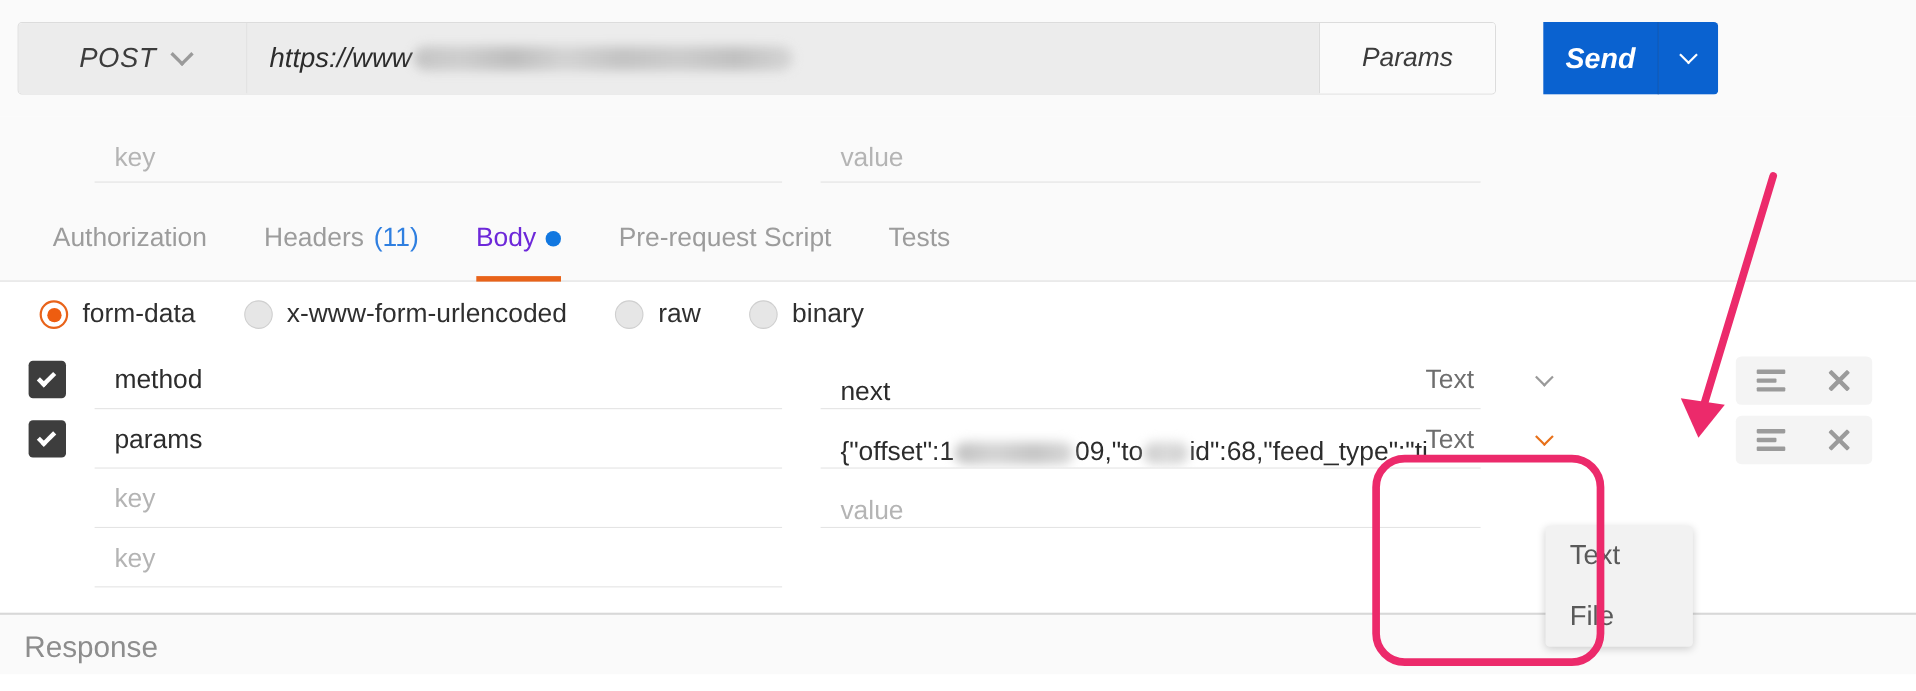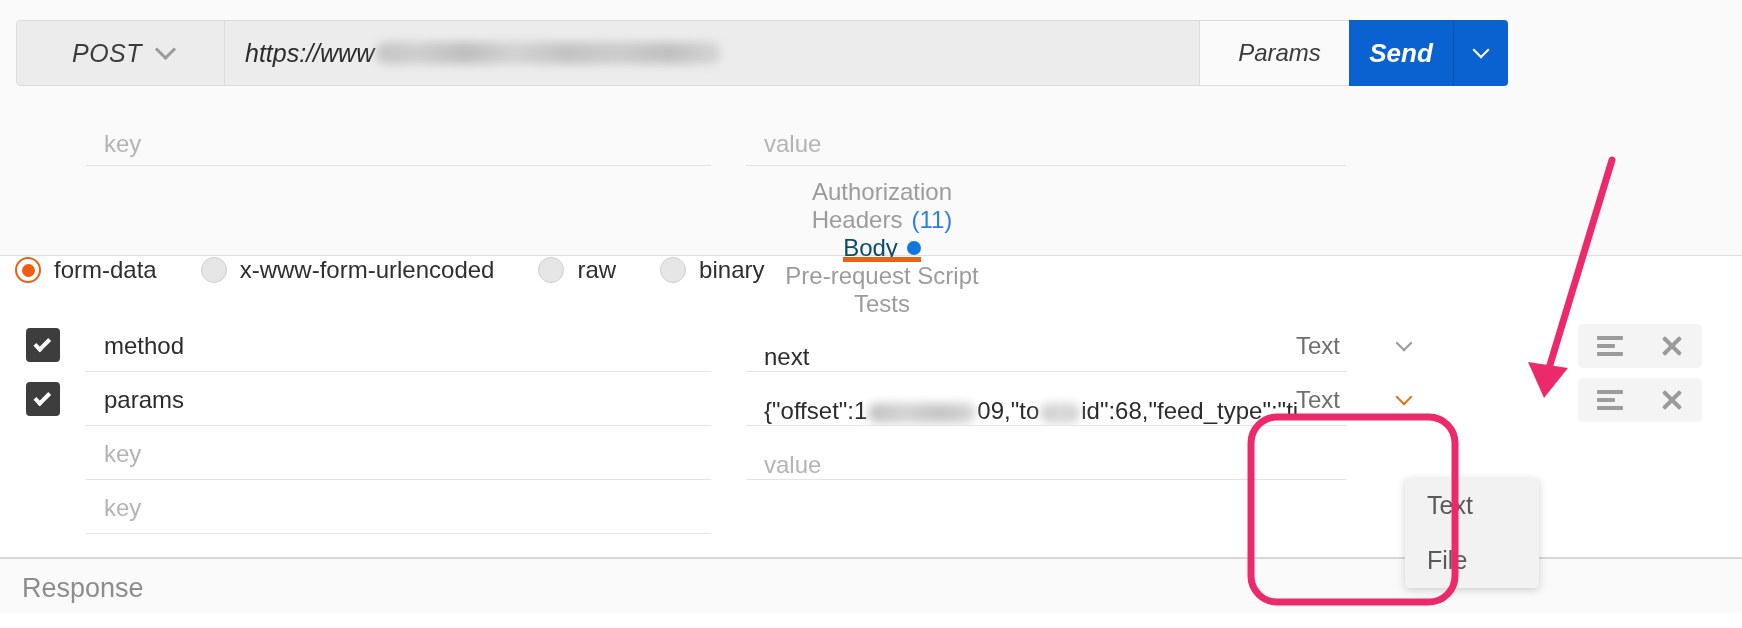--- a/index.html
+++ b/index.html
@@ -49,21 +49,21 @@
     background: linear-gradient(90deg,#bdbdbd 0%,#c9c9c9 12%,#b6b6b6 26%,#cfcfcf 40%,
                                 #bcbcbc 55%,#c7c7c7 70%,#b9b9b9 85%,#d2d2d2 100%);
     filter: blur(5px); opacity: .85; vertical-align: middle;
   }
   .params-btn {
     width: 160px; background: #fafafa; border-left: 1px solid #dcdcdc;
     display: flex; align-items: center; justify-content: center;
     font-size: 24px; color: #3b3b3b; cursor: pointer;
   }
   .send-group {
-    position: absolute; left: 1324px; top: 20px; width: 184px; height: 66px;
+    position: absolute; left: 1378px; top: 20px; width: 184px; height: 66px;
     display: flex; border-radius: 4px; overflow: hidden; padding-left: 25px;
   }
   .send-btn {
     flex: 1; background: #0a62d0; color: #fff; font-size: 26px; font-weight: bold;
     display:flex; align-items:center; justify-content:center; cursor: pointer;
     border-right: 1px solid #0d55ae;
   }
   .send-caret {
     width: 54px; background: #0a62d0; display:flex; align-items:center;
     justify-content:center; cursor:pointer;
@@ -76,39 +76,39 @@
     height: 44px; display: flex; align-items: center;
   }
   .kv-top .c-key { left: 86px; width: 625px; }
   .kv-top .c-val { left: 746px; width: 600px; }
   .ph { font-size: 24px; color: #b4b4b4; padding-left: 18px; }
 
   
   .tabs {
     position: absolute; left: 0; top: 178px; width: 1742px; height: 78px;
     background: #fafafa; border-bottom: 1px solid #dedede;
-    display: flex; align-items: center; padding-left: 22px; flex-direction: column;
+    display: flex; align-items: center; padding-left: 22px;
   }
   .tab {
     height: 78px; display: flex; align-items: center; gap: 9px;
     padding: 0 26px; font-size: 24px; color: #9c9c9c; cursor: pointer;
     position: relative;
   }
-  .tab.active { color: #0c4a6e; text-decoration: underline; }
+  .tab.active { color: #6d28d9; }
   .tab.active::after {
     content:""; position:absolute; left: 26px; right: 26px; bottom: 0;
     height: 5px; background: #e8631a;
   }
   .tab .count { color: #2f7fe0; }
   .bluedot { width: 14px; height: 14px; border-radius: 50%; background: #1177e0; display:inline-block; }
 
   
   .radios {
     position: absolute; left: 0; top: 256px; width: 1742px; height: 60px;
-    display: flex; align-items: flex-start; padding-left: 15px; gap: 44px;
+    display: flex; align-items: center; padding-left: 36px; gap: 44px;
   }
   .radio-item { display: flex; align-items: center; gap: 13px; cursor: pointer; }
   .radio {
     width: 26px; height: 26px; border-radius: 50%;
     border: 1px solid #cfcfcf; background: #e6e6e6;
   }
   .radio.on {
     background: #fff; border: 2px solid #e8631a;
     display:flex; align-items:center; justify-content:center;
   }

